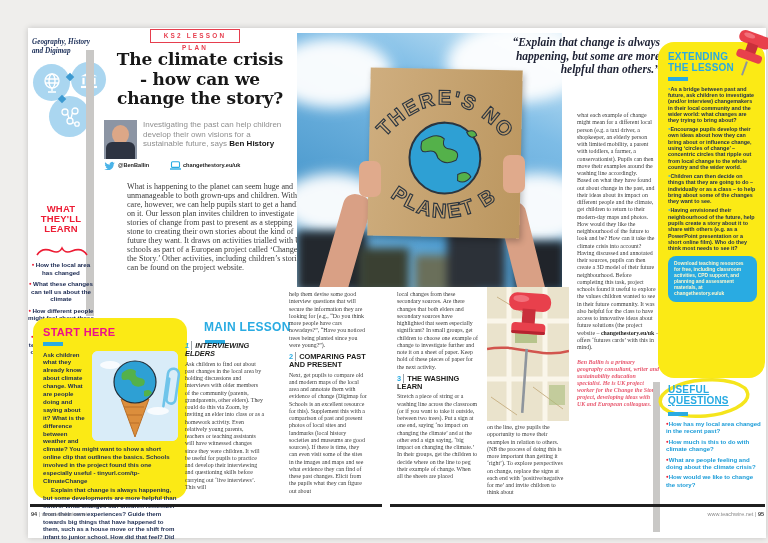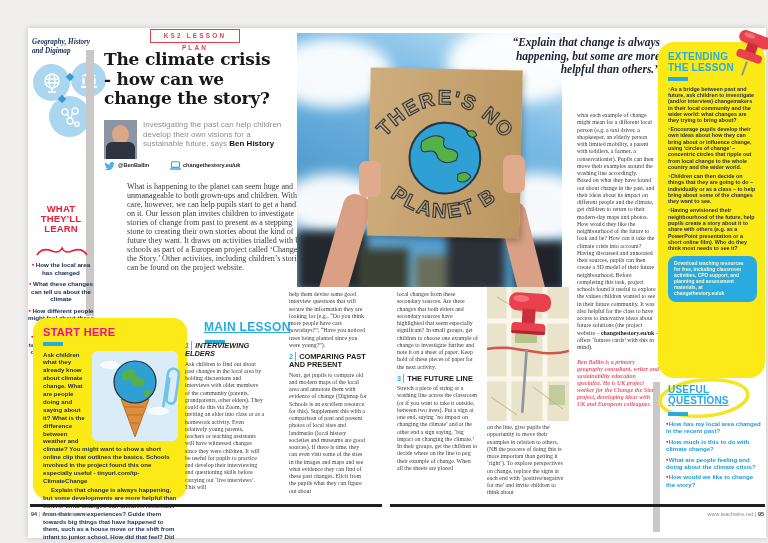--- a/index.html
+++ b/index.html
@@ -20,30 +20,30 @@
   .startbox{left:33px;top:318px;width:154px;height:181px;background:#fbea15;border-radius:14px;padding:9px 9px 6px 10px;box-sizing:border-box;}
   .pinkhead{font:bold 11px/11px "Liberation Sans",sans-serif;color:#ec108c;letter-spacing:.3px;}
   .cyanbar{width:20px;height:3.5px;background:#29abe2;margin-top:4px;}
   .sh-body{margin-top:5px;font:bold 6.1px/7.9px "Liberation Sans",sans-serif;color:#1c2b50;}
   .sh-body p{margin:0;}
   .sh-body p+p{text-indent:8px;margin-top:1px;}
   .tile{float:right;width:86px;height:90px;background:#d9ecf8;border-radius:6px;margin:0 0 3px 5px;position:relative;}
   
   .ks2tag{left:150px;top:29px;width:88px;height:12px;border:1px solid #e63e4e;color:#e63e4e;
           font:bold 6.4px/12px "Liberation Sans",sans-serif;letter-spacing:2.2px;text-align:center;}
-  .title{left:104px;top:50px;width:192px;font:bold 17px/19.5px "DejaVu Serif",serif;color:#181818;white-space:pre-line;letter-spacing:-.2px;}
+  .title{left:104px;top:50px;width:192px;font:bold 17px/19.5px "DejaVu Serif",serif;color:#181818;white-space:pre-line;letter-spacing:-.2px;text-align:center;}
   .avatar{left:104px;top:120px;width:33px;height:39px;background:#8c95a4;overflow:hidden;}
   .avatar .head{position:absolute;left:8px;top:5px;width:17px;height:19px;border-radius:50%;background:#dca787;}
   .avatar .bodyv{position:absolute;left:2px;top:22px;width:29px;height:18px;border-radius:6px 6px 0 0;background:#2e3442;}
   .standfirst{left:143px;top:120px;width:143px;font:8px/9.7px "Liberation Sans",sans-serif;color:#8f8f8f;}
   .standfirst b{color:#161616;}
   .social{font:bold 5.6px/8px "Liberation Sans",sans-serif;color:#1c1c1c;}
   .intro{left:104px;top:182px;width:181px;font:8.1px/9.05px "Liberation Serif",serif;color:#3a3a3a;margin-left:23px;}
   
-  .bluehead{font:bold 12px/12px "Liberation Sans",sans-serif;color:#29abe2;letter-spacing:.3px;text-decoration:underline;}
+  .bluehead{font:bold 12px/12px "Liberation Sans",sans-serif;color:#29abe2;letter-spacing:.3px;}
   .col{font:5.9px/7.25px "Liberation Serif",serif;color:#3c3c3c;}
   .col p{margin:0;}
   .sechead{font:bold 7.4px/8.3px "Liberation Sans",sans-serif;color:#1d1d1b;margin:4px 0 2px 0;}
   .sechead .num{color:#29abe2;padding-right:2px;border-right:.8px solid #9aa0a6;margin-right:3px;}
   .bold-url{font-weight:bold;color:#1d1d1b;}
   
   .photo{left:297px;top:33px;width:265px;height:254px;overflow:hidden;background:linear-gradient(205deg,#cfe8f6 0%,#7dbce6 30%,#4f9ccf 70%,#8fc3e2 100%);}
   .cloud{position:absolute;background:#fff;border-radius:50%;filter:blur(7px);opacity:.95;}
   .bldg{position:absolute;filter:blur(4px);}
   .arm{position:absolute;background:#d9a085;border-radius:12px;}
@@ -224,21 +224,21 @@
     </svg>
   </div>
   <div class="hand" style="left:62px;top:128px;width:22px;height:36px;"></div>
   <div class="hand" style="left:206px;top:122px;width:22px;height:38px;"></div>
 </div>
 
 <div class="abs quote">“Explain that change is always happening, but some are more helpful than others.”</div>
 
 <div class="abs col" style="left:397px;top:291px;width:81px;">
   <p>local changes from these secondary sources. Are there changes that both elders and secondary sources have highlighted that seem especially significant? In small groups, get children to choose one example of change to investigate further and note it on a sheet of paper. Keep hold of these pieces of paper for the next activity.</p>
-  <div class="sechead"><span class="num">3</span><span>THE FUTURE LINE</span></div>
+  <div class="sechead"><span class="num">3</span><span>THE WASHING LEARN</span></div>
   <p>Stretch a piece of string or a washing line across the classroom (or if you want to take it outside, between two trees). Put a sign at one end, saying ‘no impact on changing the climate’ and at the other end a sign saying, ‘big impact on changing the climate.’ In their groups, get the children to decide where on the line to peg their example of change. When all the sheets are placed</p>
 </div>
 
 <div class="abs mapimg">
   <svg width="82" height="134" viewBox="0 0 82 134">
     <rect width="82" height="134" fill="#eae3cc"></rect>
     <path d="M0,34 H82 M22,0 V134 M0,92 H82 M58,0 V134" stroke="#faf6ea" stroke-width="5" fill="none"></path>
     <path d="M0,62 C30,56 52,72 82,64" stroke="#d2554e" stroke-width="2.5" fill="none"></path>
     <path d="M10,10 L40,28 M46,100 L76,122 M4,110 L30,128" stroke="#c9b388" stroke-width="1" fill="none"></path>
     <rect x="28" y="40" width="22" height="16" fill="#a9bc7c" opacity=".8"></rect>

